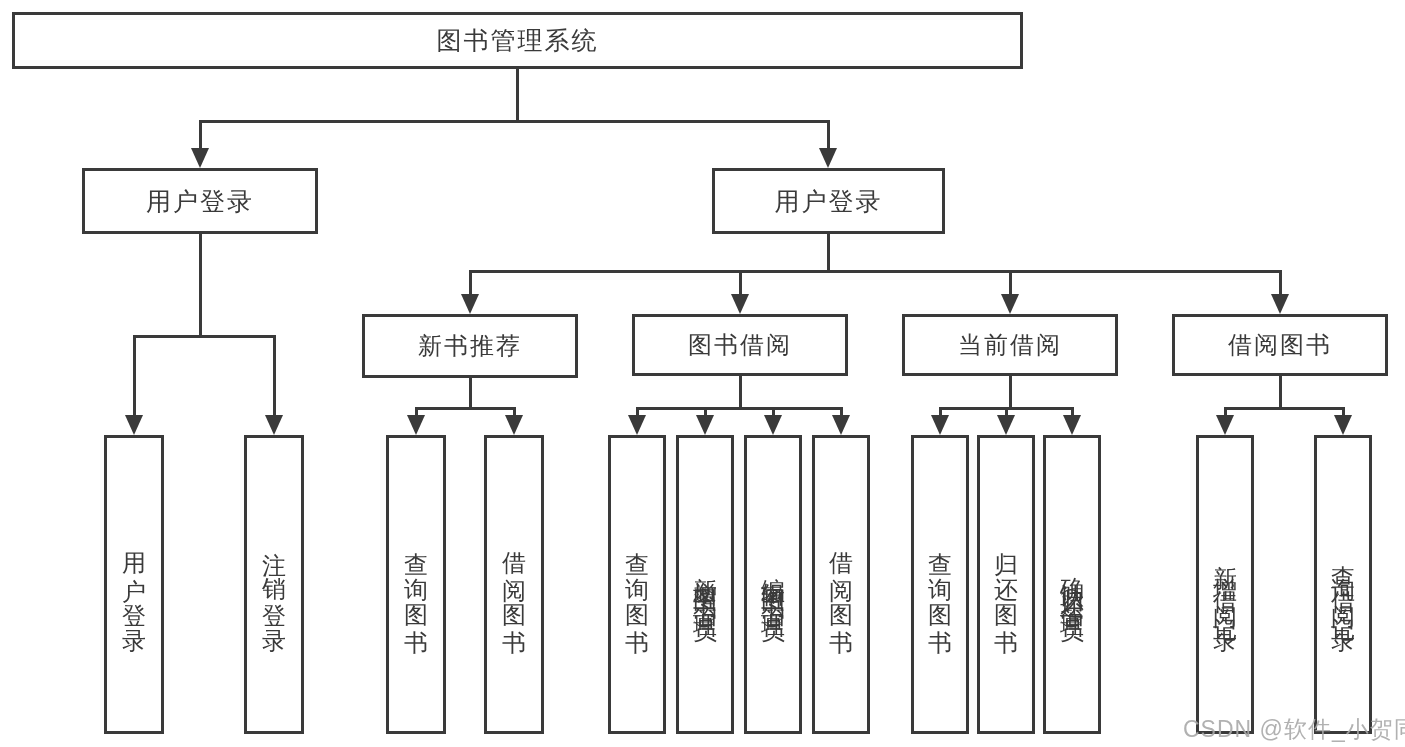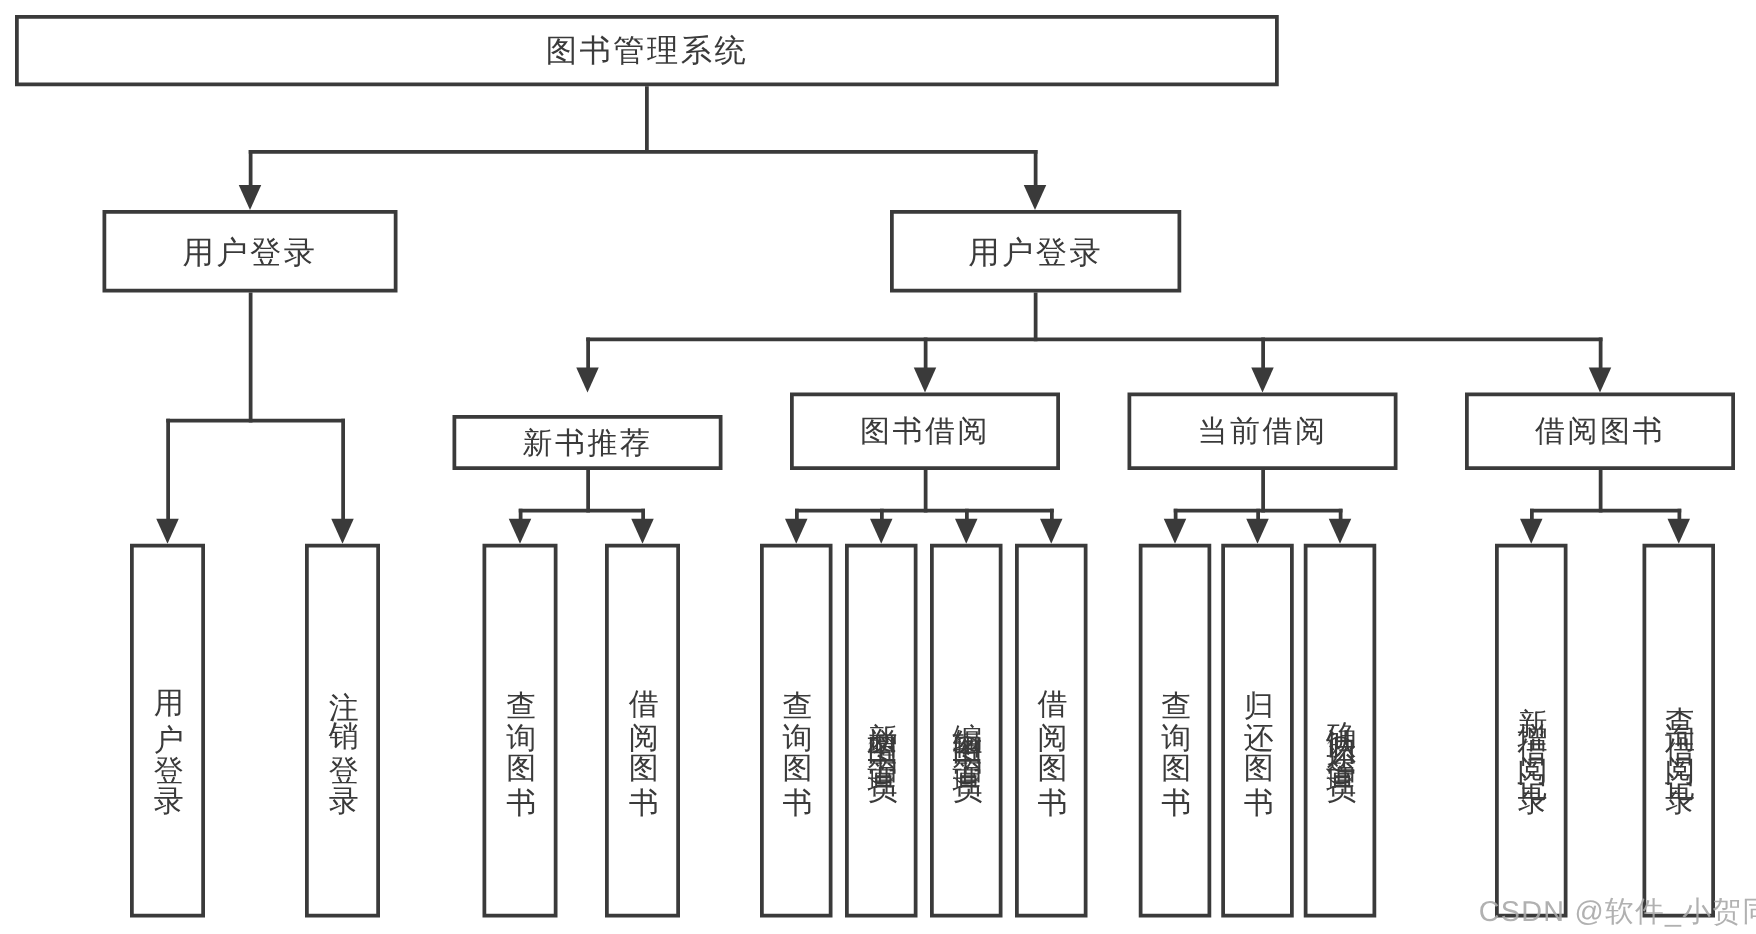--- a/index.html
+++ b/index.html
@@ -107,21 +107,21 @@
   <div class="hline" style="left:468.5px;  top:270px; width:813px;"></div>
   <div class="vline" style="left:468.5px;  top:270px; height:26px;"></div>
   <div class="vline" style="left:738.5px;  top:270px; height:26px;"></div>
   <div class="vline" style="left:1008.5px; top:270px; height:26px;"></div>
   <div class="vline" style="left:1278.5px; top:270px; height:26px;"></div>
   <div class="arrowhead" style="left:461px;  top:294px;"></div>
   <div class="arrowhead" style="left:731px;  top:294px;"></div>
   <div class="arrowhead" style="left:1001px; top:294px;"></div>
   <div class="arrowhead" style="left:1271px; top:294px;"></div>
 
-  <div class="box lvl3" style="left:362px;  top:332px; width:216px; height:44px;">新书推荐</div>
+  <div class="box lvl3" style="left:362px;  top:314px; width:216px; height:64px;">新书推荐</div>
   <div class="box lvl3" style="left:632px;  top:314px; width:216px; height:62px;">图书借阅</div>
   <div class="box lvl3" style="left:902px;  top:314px; width:216px; height:62px;">当前借阅</div>
   <div class="box lvl3" style="left:1172px; top:314px; width:216px; height:62px;">借阅图书</div>
 
   <div class="vline" style="left:468.5px; top:376px; height:34px;"></div>
   <div class="hline" style="left:414.5px; top:407px; width:101px;"></div>
   <div class="vline" style="left:414.5px; top:407px; height:11px;"></div>
   <div class="vline" style="left:512.5px; top:407px; height:11px;"></div>
   <div class="arrowhead" style="left:407px; top:415px;"></div>
   <div class="arrowhead" style="left:505px; top:415px;"></div>

